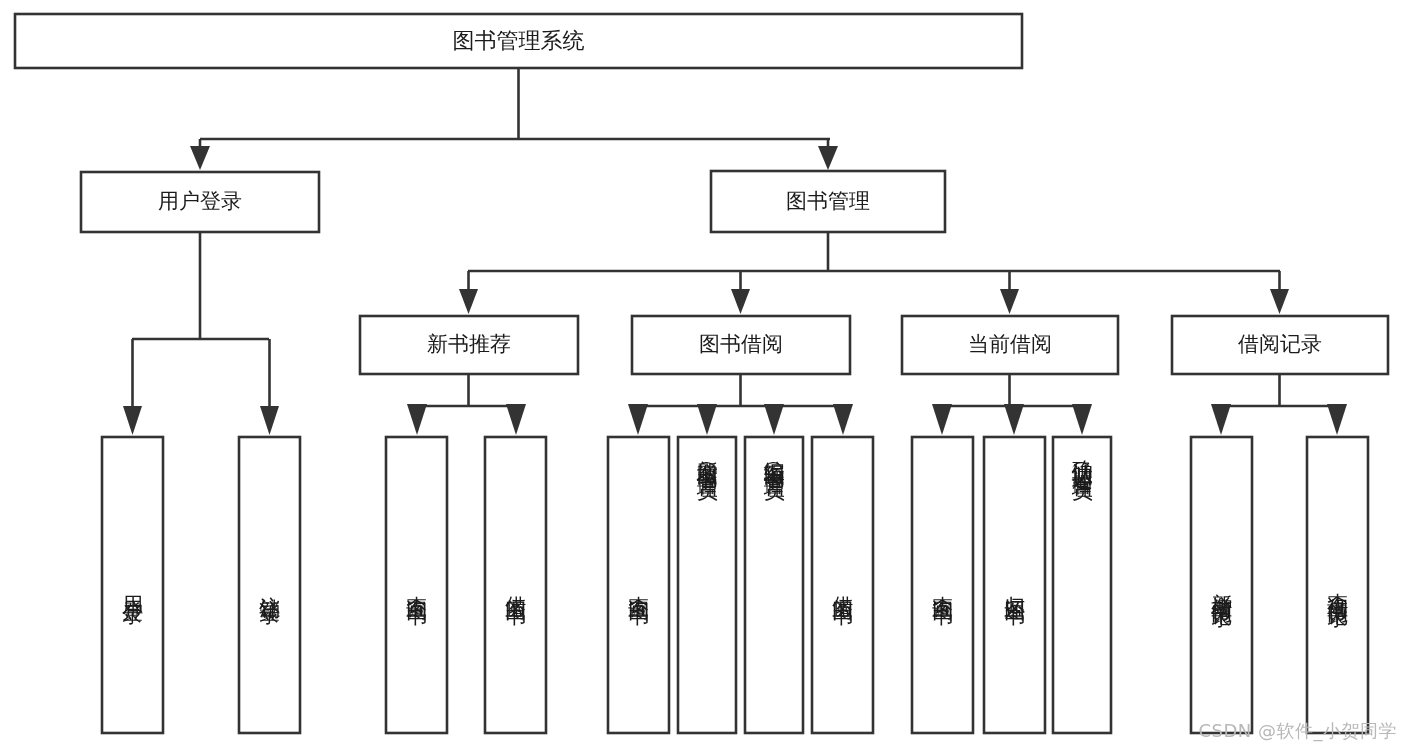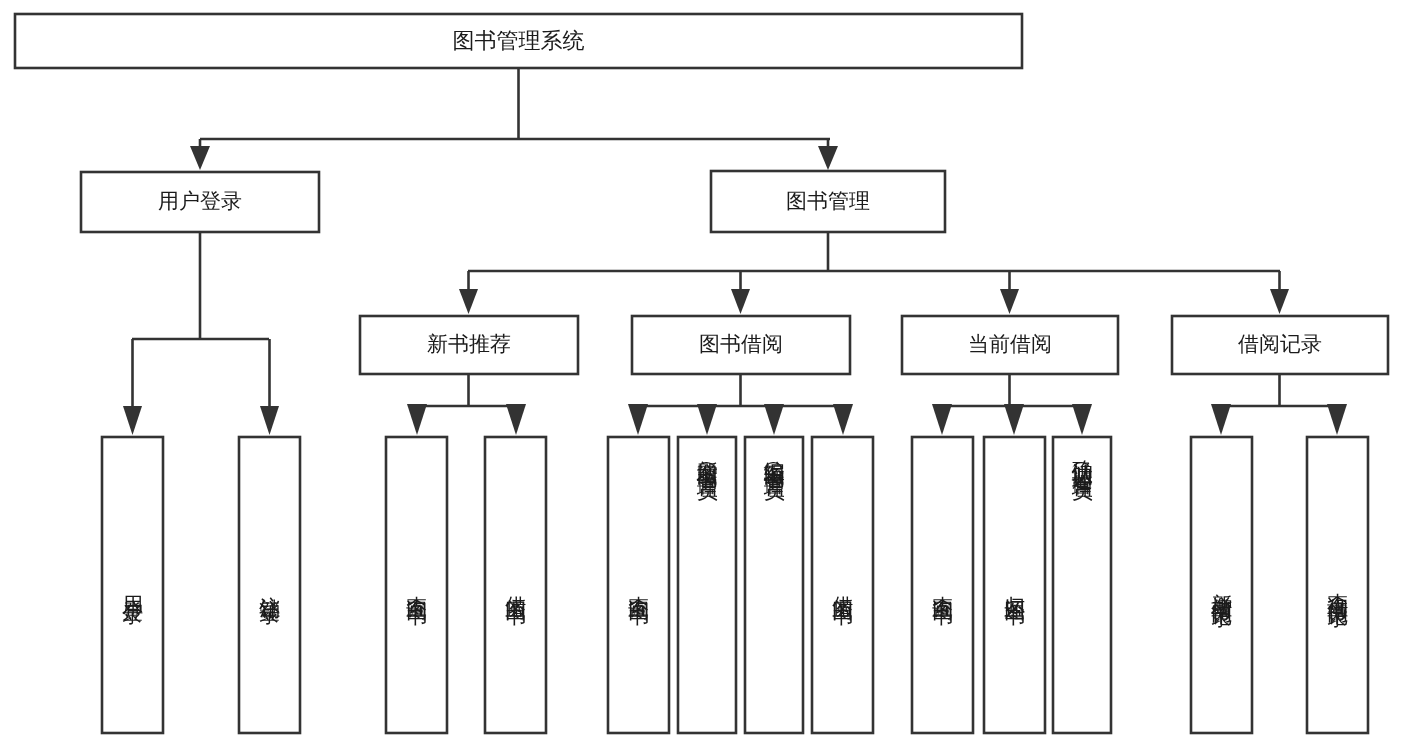--- a/index.html
+++ b/index.html
@@ -236,13 +236,14 @@
     <span class="vlabel" style="margin-top:6px;">确认归还（管理员）</span>
   </div>
 
   <div class="vlabel-wrap" style="left:1191px; top:437px; width:61px; height:296px;">
     <span class="vlabel">新增借阅记录</span>
   </div>
   <div class="vlabel-wrap" style="left:1307px; top:437px; width:61px; height:296px;">
     <span class="vlabel">查询借阅记录</span>
   </div>
 
+  <div id="watermark">CSDN @软件_小贺同学</div>
 </div>
 
 </body></html>

